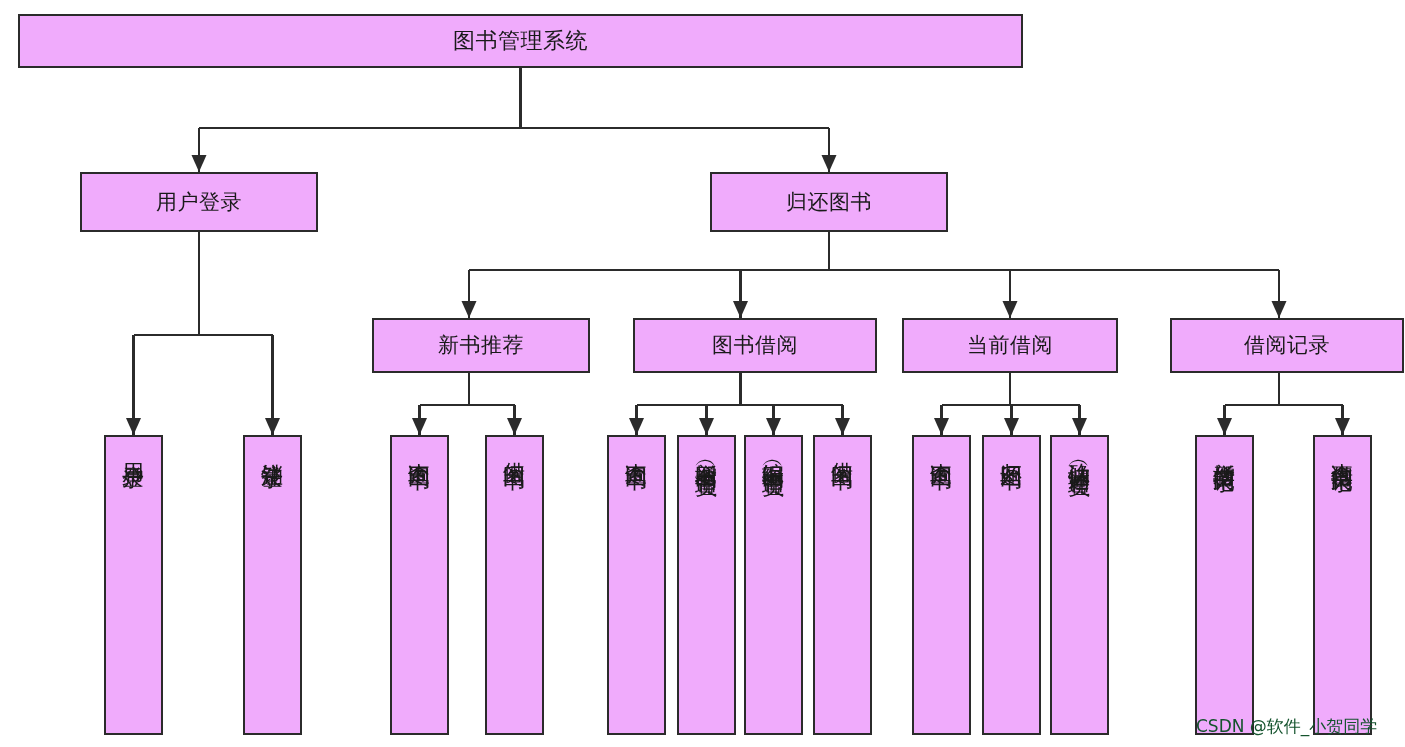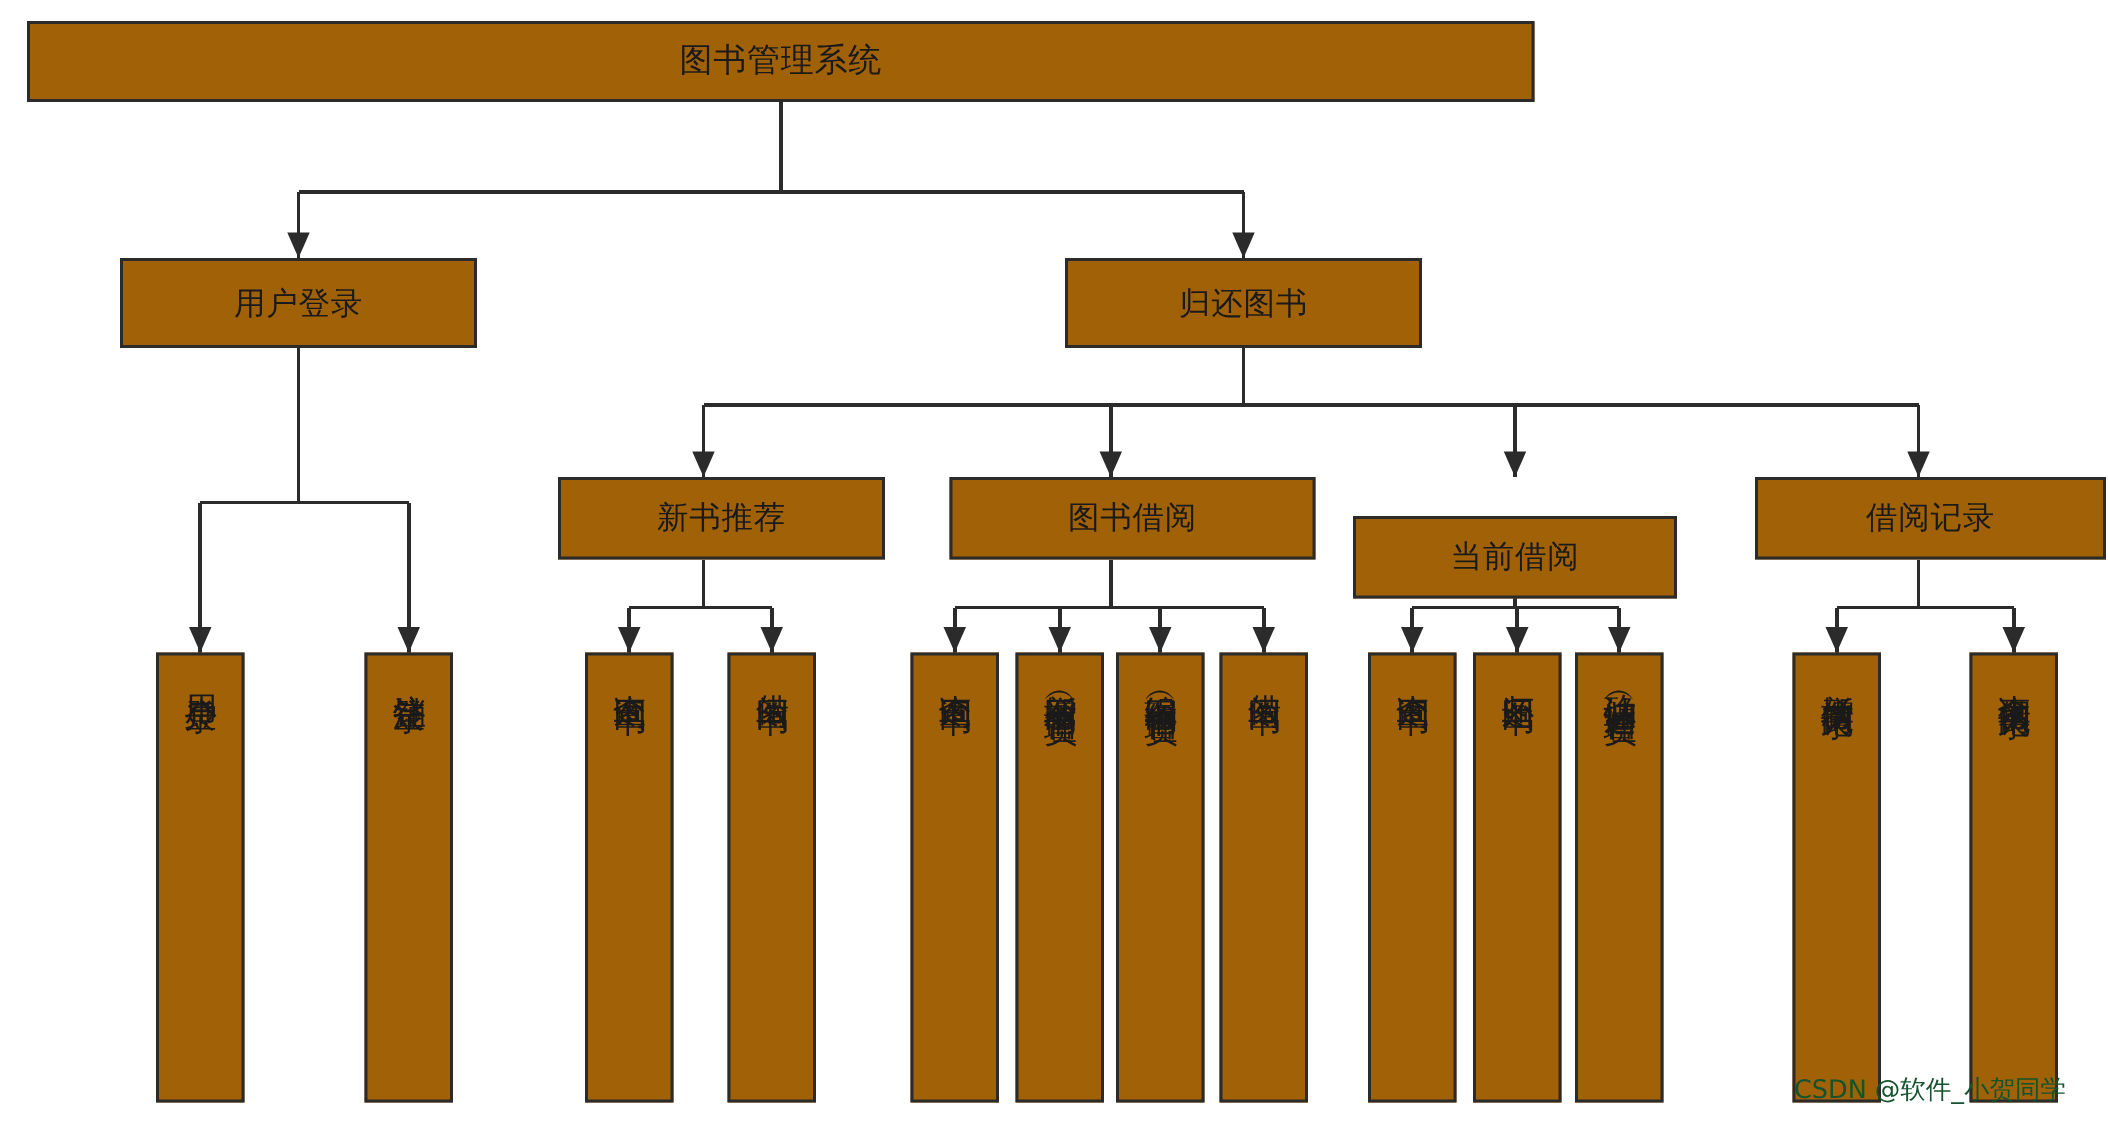--- a/index.html
+++ b/index.html
@@ -22,21 +22,21 @@
     left: 0;
     top: 0;
     width: 1405px;
     height: 747px;
     pointer-events: none;
   }
   .node {
     position: absolute;
     box-sizing: border-box;
     border: 2px solid #2b2b2b;
-    background: #a16207;
+    background: #f0abfc;
     display: flex;
     align-items: center;
     justify-content: center;
     color: #1a1a1a;
     z-index: 2;
   }
   .node .lbl {
     display: block;
     line-height: 1.18;
     text-align: center;
@@ -134,21 +134,21 @@
       </div>
       <div class="node horiz" style="left: 710px; top: 172px; width: 238px; height: 60px;">
         <span class="lbl">归还图书</span>
       </div>
       <div class="node horiz" style="left: 360px; top: 318px; width: 218px; height: 55px; margin-left: 12px;">
         <span class="lbl">新书推荐</span>
       </div>
       <div class="node horiz" style="left: 633px; top: 318px; width: 244px; height: 55px;">
         <span class="lbl">图书借阅</span>
       </div>
-      <div class="node horiz" style="left: 902px; top: 318px; width: 216px; height: 55px; margin-top: 26px;">
+      <div class="node horiz" style="left: 902px; top: 318px; width: 216px; height: 55px;">
         <span class="lbl">当前借阅</span>
       </div>
       <div class="node horiz" style="left: 1170px; top: 318px; width: 234px; height: 55px;">
         <span class="lbl">借阅记录</span>
       </div>
       <div class="node vert" style="left: 104px; top: 435px; width: 59px; height: 300px;">
         <span class="lbl">用户登录</span>
       </div>
       <div class="node vert" style="left: 243px; top: 435px; width: 59px; height: 300px;">
         <span class="lbl">注销登录</span>

